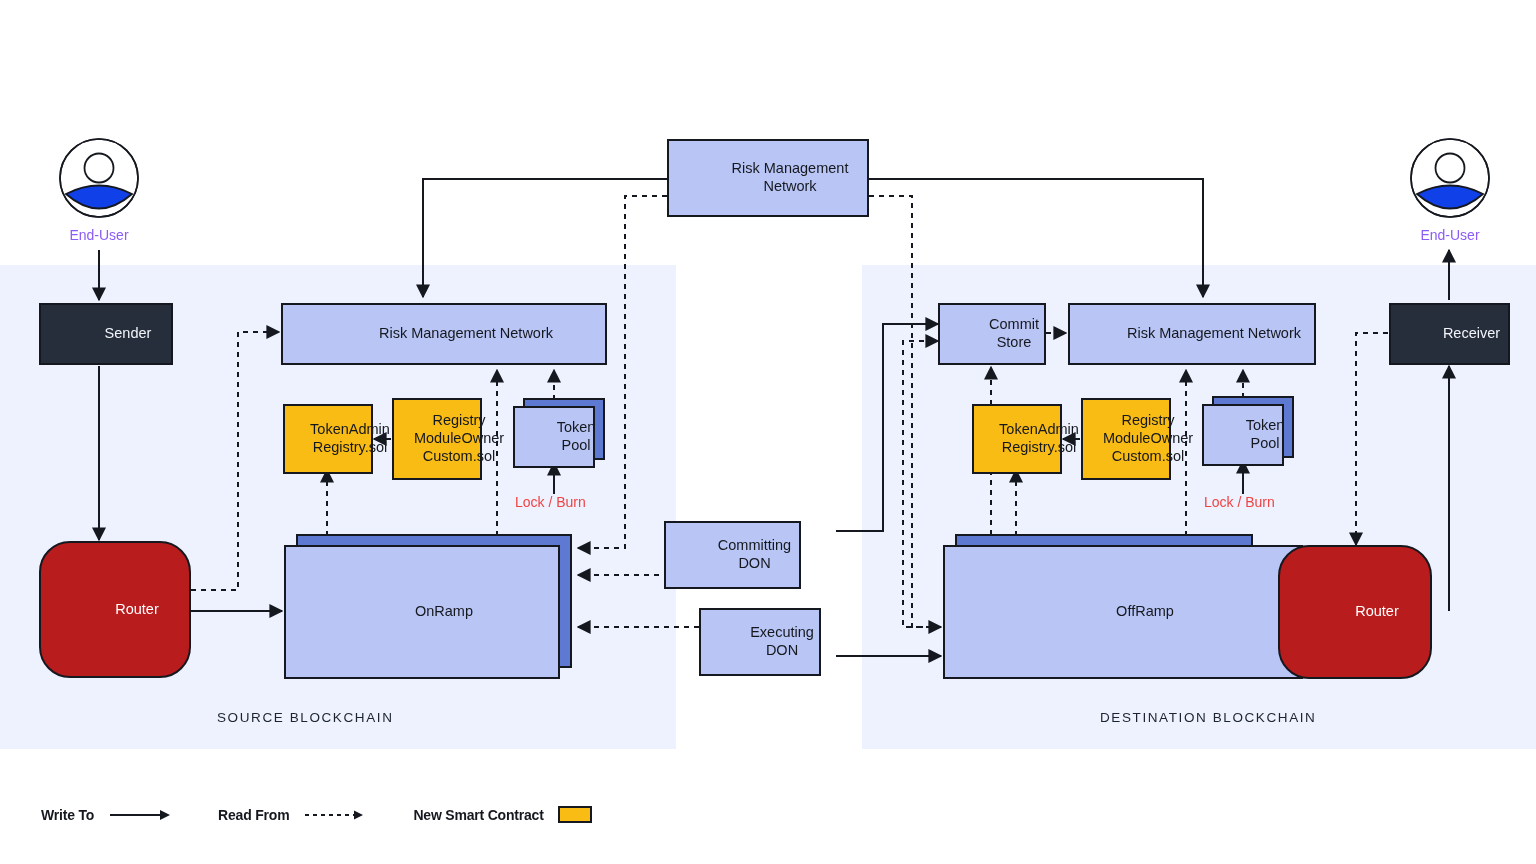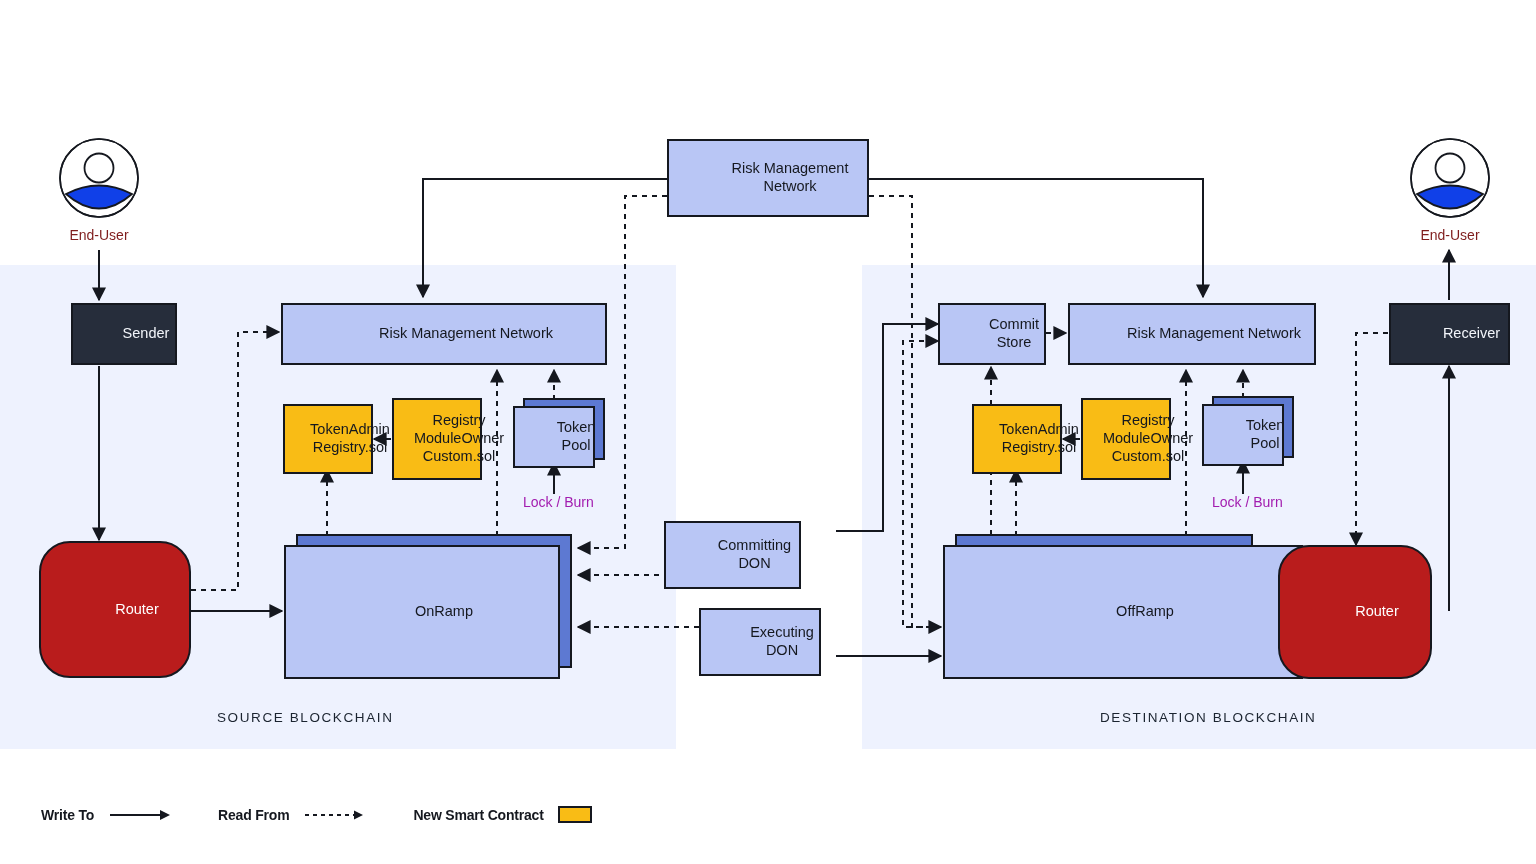--- a/index.html
+++ b/index.html
@@ -51,31 +51,30 @@
     position:absolute;
     box-sizing:border-box;
     border:2px solid #15181f;
     background:#5d79d2;
   }
   
   .avatar{position:absolute;}
   .avatar-caption{
     position:absolute;
     font-size:14px;
-    color:#7f1d1d;
+    color:#8b5cf6;
     text-align:center;
     white-space:nowrap;
   }
   
   .edge-caption{
     position:absolute;
     font-size:14px;
-    color:#a21caf;
+    color:#ef4444;
     white-space:nowrap;
-    margin-left:8px;
   }
   
   #wires{
     position:absolute;
     left:0;top:0;
     width:1536px;height:864px;
     pointer-events:none;
   }
   #wires .solid{
     fill:none;
@@ -203,21 +202,21 @@
   <div class="avatar" style="left:1409px;top:137px;width:82px;height:82px;">
     <svg width="82" height="82" viewBox="0 0 82 82">
       <circle cx="41" cy="41" r="39" fill="#ffffff" stroke="#15181f" stroke-width="1.6"></circle>
       <circle cx="41" cy="31" r="14.5" fill="#ffffff" stroke="#15181f" stroke-width="1.8"></circle>
       <path d="M 8,57 Q 41,40 74,57 Q 41,86 8,57 Z" fill="#1040e8" stroke="#15181f" stroke-width="1.8"></path>
       <circle cx="41" cy="41" r="39" fill="none" stroke="#15181f" stroke-width="1.6"></circle>
     </svg>
   </div>
   <div class="avatar-caption" style="left:1390px;top:227px;width:120px;">End-User</div>
 
-  <div class="node dark" style="left:39px;top:303px;width:106px;height:62px;margin-left:32px;">Sender</div>
+  <div class="node dark" style="left:39px;top:303px;width:134px;height:62px;">Sender</div>
 
   <div class="node router" style="left:39px;top:541px;width:152px;height:137px;">Router</div>
 
   <div class="node periwinkle" style="left:667px;top:139px;width:202px;height:78px;flex-direction:column;">
     <span>Risk Management</span>
     <span>Network</span>
   </div>
 
   <div class="node periwinkle" style="left:281px;top:303px;width:326px;height:62px;">Risk Management Network</div>
 

